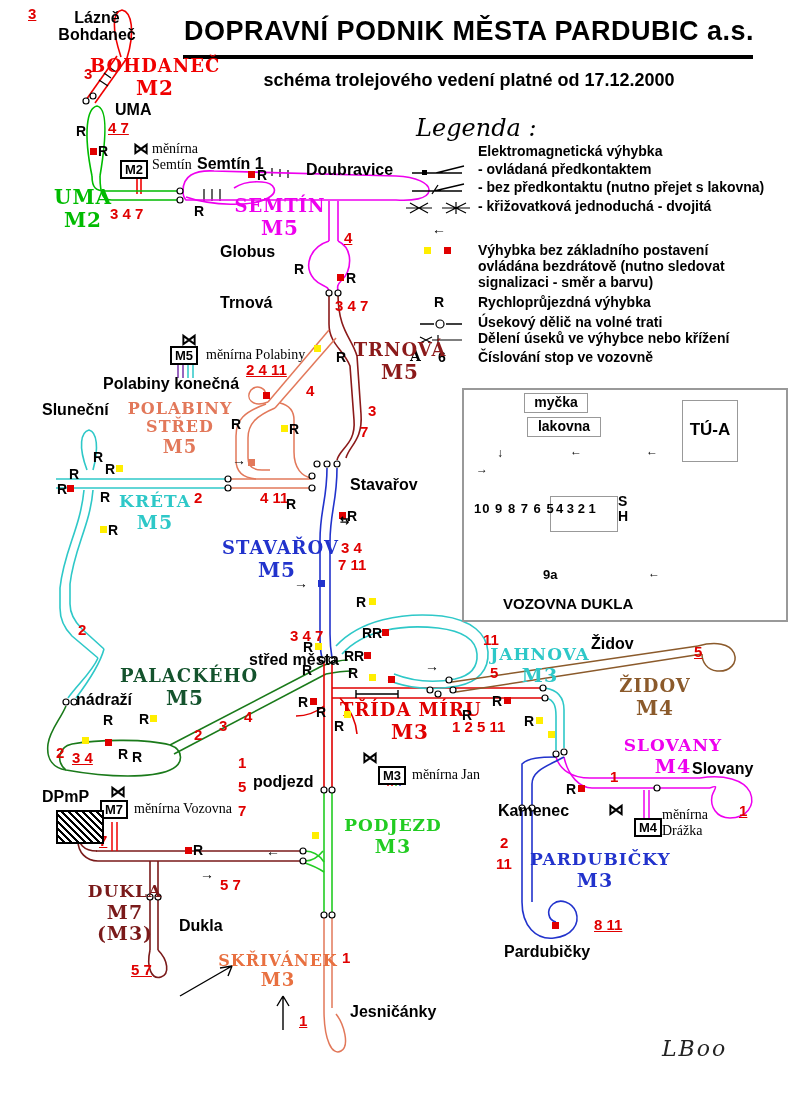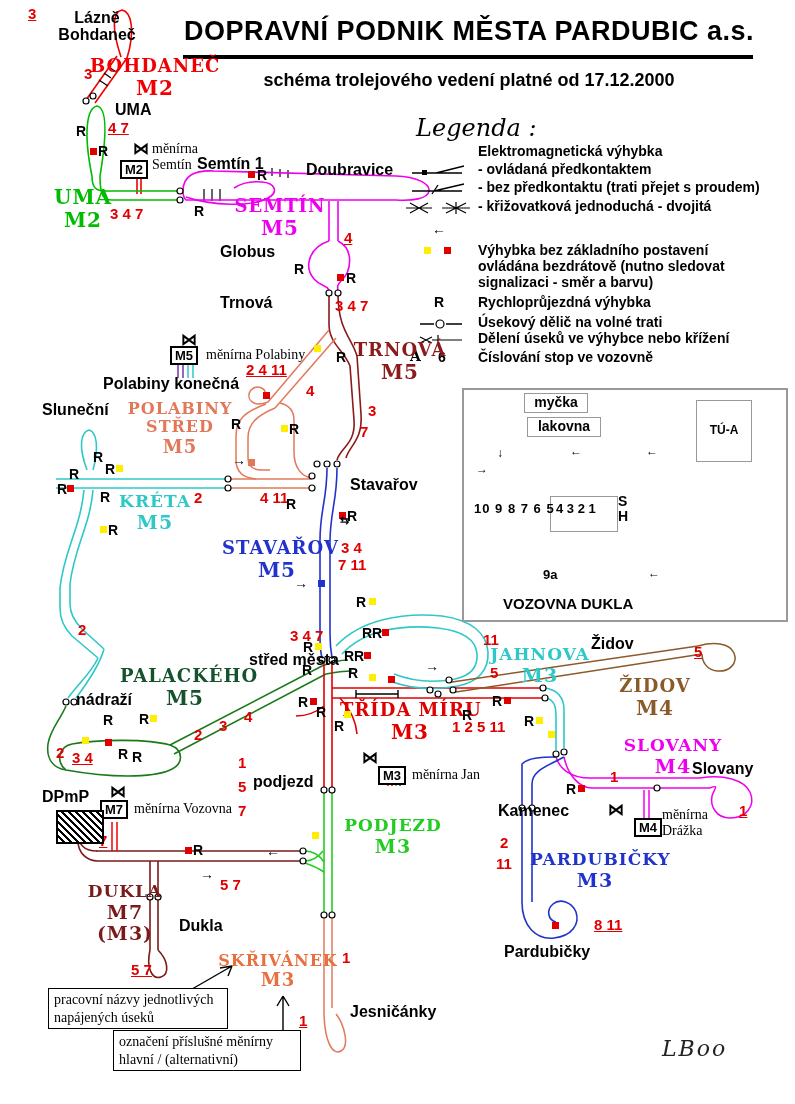--- a/index.html
+++ b/index.html
@@ -258,21 +258,21 @@
 <div id="legendtitle">Legenda :</div>
 <div class="leg" style="left:478px;top:143px">Elektromagnetická výhybka</div>
 <svg style="left:410px;top:164px" width="60" height="14">
       <path d="M2,9 L52,9 M26,9 L54,2" stroke="#000" fill="none" stroke-width="1.3"></path>
       <rect x="12" y="6" width="5" height="5" fill="#000"></rect>
     </svg>
 <div class="leg" style="left:478px;top:161px">- ovládaná předkontaktem</div>
 <svg style="left:410px;top:182px" width="60" height="14">
       <path d="M2,9 L52,9 M22,12 L28,3 M24,9 L54,2" stroke="#000" fill="none" stroke-width="1.3"></path>
     </svg>
-<div class="leg" style="left:478px;top:179px">- bez předkontaktu (trati přejet s proudem)</div>
+<div class="leg" style="left:478px;top:179px">- bez předkontaktu (nutno přejet s lakovna)</div>
 <svg style="left:404px;top:200px" width="70" height="16">
       <path d="M2,8 L28,8 M6,3 L24,13 M24,3 L6,13" stroke="#000" fill="none" stroke-width="1.2"></path>
       <path d="M38,8 L66,8 M42,3 L62,13 M62,3 L42,13 M52,2 L52,14" stroke="#000" fill="none" stroke-width="1.2"></path>
     </svg>
 <div class="leg" style="left:478px;top:198px">- křižovatková  jednoduchá - dvojitá</div>
 <div class="arrowglyph" style="left:432px;top:221px">←</div>
 <i class="sq yel" style="left:424px;top:247px"></i>
 <i class="sq red" style="left:444px;top:247px"></i>
 <div class="leg" style="left:478px;top:258px">ovládána bezdrátově (nutno sledovat</div>
 <div class="leg" style="left:478px;top:242px">Výhybka bez základního postavení</div>
@@ -520,42 +520,34 @@
 <div class="arrowglyph" style="left:608px;top:800px;font-size:16px">⋈</div>
 <div class="mbox" style="left:634px;top:818px">M4</div>
 <div class="lbl serif" style="left:662px;top:808px">měnírna</div>
 <div class="lbl serif" style="left:662px;top:824px">Drážka</div>
 
 <div id="dpmp"></div>
 
 <div id="inset"></div>
 <div class="gbox" style="left:524px;top:393px;width:62px;height:18px">myčka</div>
 <div class="gbox" style="left:527px;top:417px;width:72px;height:18px">lakovna</div>
-<div class="gbox" style="left:696px;top:400px;width:54px;height:60px;line-height:58px;font-size:12px">TÚ-A</div>
+<div class="gbox" style="left:682px;top:400px;width:54px;height:60px;line-height:58px;font-size:17px">TÚ-A</div>
 <div class="gbox" style="left:550px;top:496px;width:66px;height:34px"></div>
 <div class="lbl st" style="left:474px;top:502px;font-size:13px;letter-spacing:1px">10 9 8 7 6 5</div>
 <div class="lbl st" style="left:556px;top:502px;font-size:13px">4   3   2   1</div>
 <div class="lbl st" style="left:618px;top:494px;font-size:14px">S</div>
 <div class="lbl st" style="left:618px;top:509px;font-size:14px">H</div>
 <div class="lbl st" style="left:543px;top:568px;font-size:13px">9a</div>
 <div class="lbl st" style="left:503px;top:596px;font-size:15px">VOZOVNA DUKLA</div>
 <div class="arrowglyph" style="left:497px;top:446px;font-size:12px">↓</div>
 <div class="arrowglyph" style="left:476px;top:462px;font-size:12px">→</div>
 <div class="arrowglyph" style="left:570px;top:444px;font-size:12px">←</div>
 <div class="arrowglyph" style="left:646px;top:444px;font-size:12px">←</div>
 <div class="arrowglyph" style="left:648px;top:566px;font-size:12px">←</div>
 
 <svg style="left:0;top:0" width="795" height="1104">
   <path d="M180,996 L232,966 M232,966 L220,968 M232,966 L228,976" stroke="#000" stroke-width="1.4" fill="none"></path>
   <path d="M283,1030 L283,996 M283,996 L277,1006 M283,996 L289,1006" stroke="#000" stroke-width="1.4" fill="none"></path>
 </svg>
-<div class="notebox" style="left:48px;top:988px;width:168px">
-      <div>pracovní názvy jednotlivých</div>
-      <div>napájených úseků</div>
-    </div>
-<div class="notebox" style="left:113px;top:1030px;width:176px">
-      <div>označení příslušné měnírny</div>
-      <div>hlavní / (alternativní)</div>
-    </div>
 
 <div id="sig">LBoo</div>
 
 </div>
 
 </body></html>

